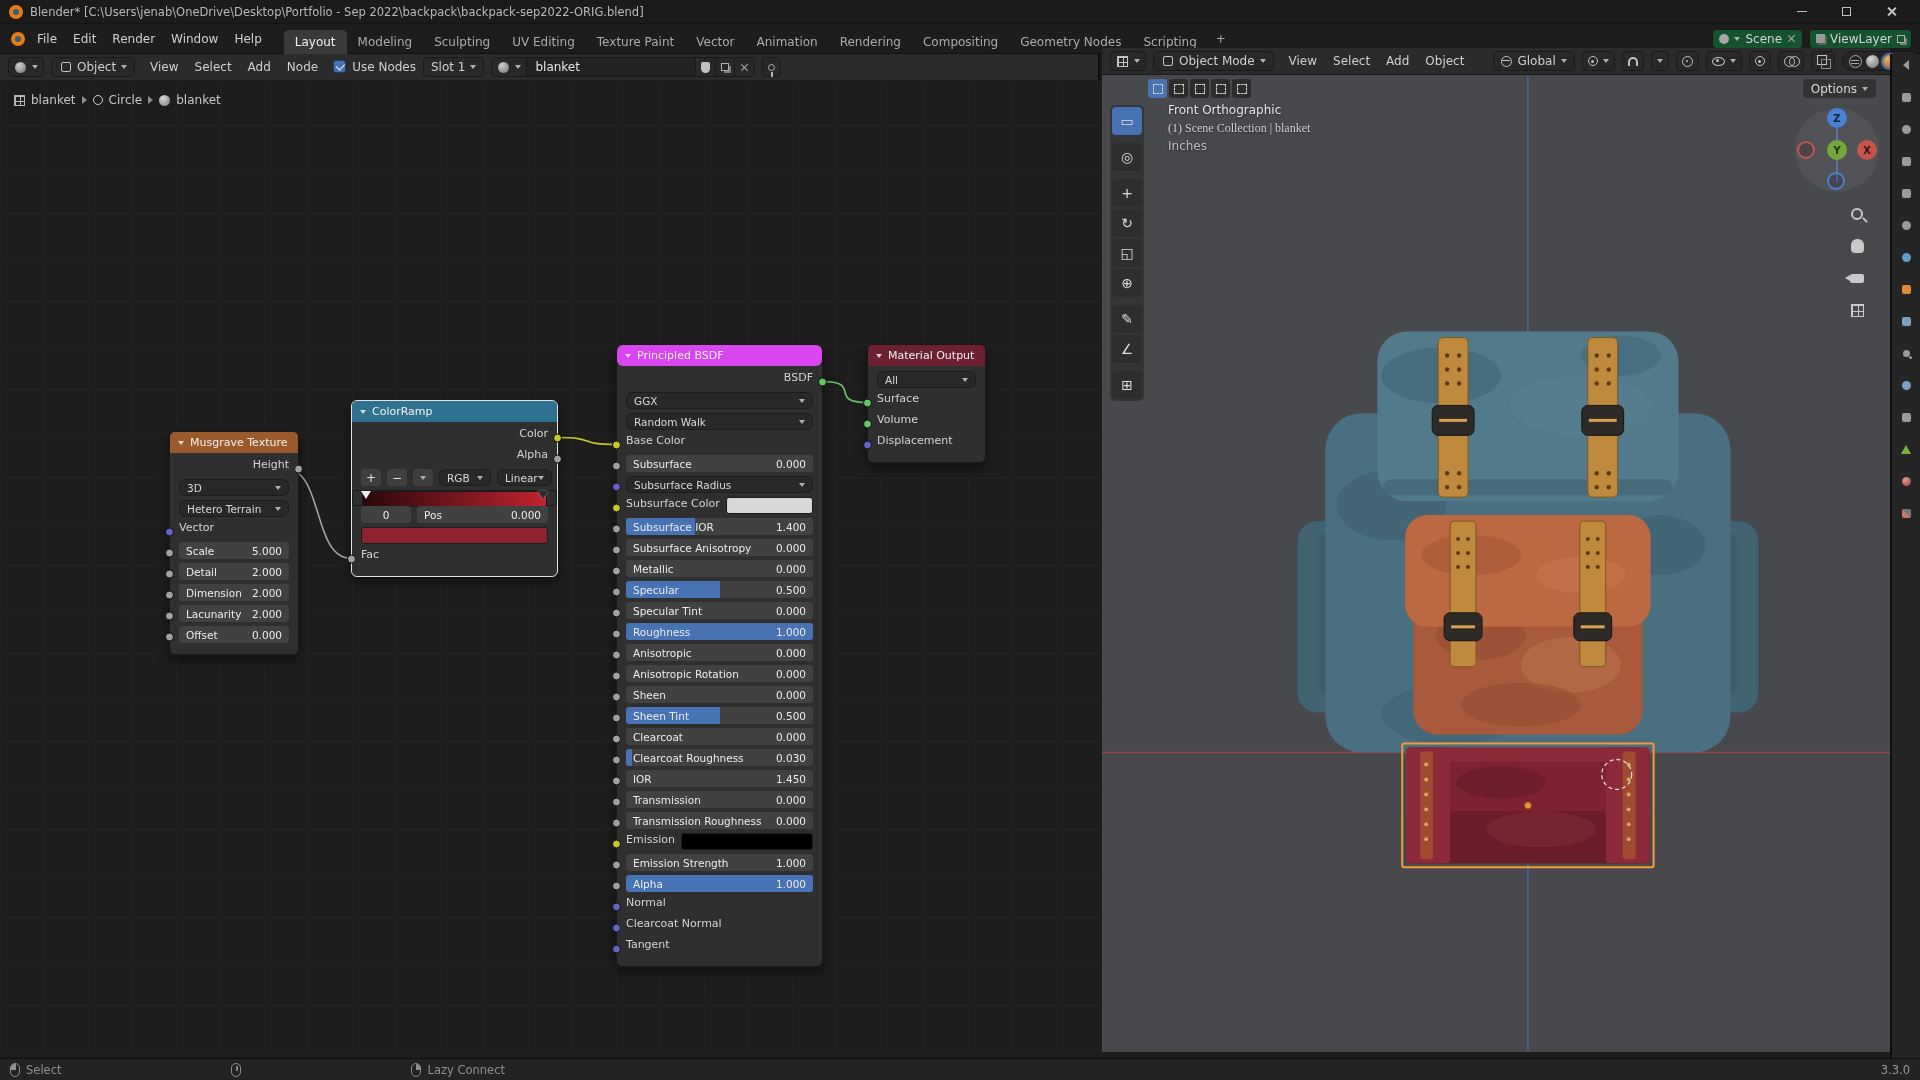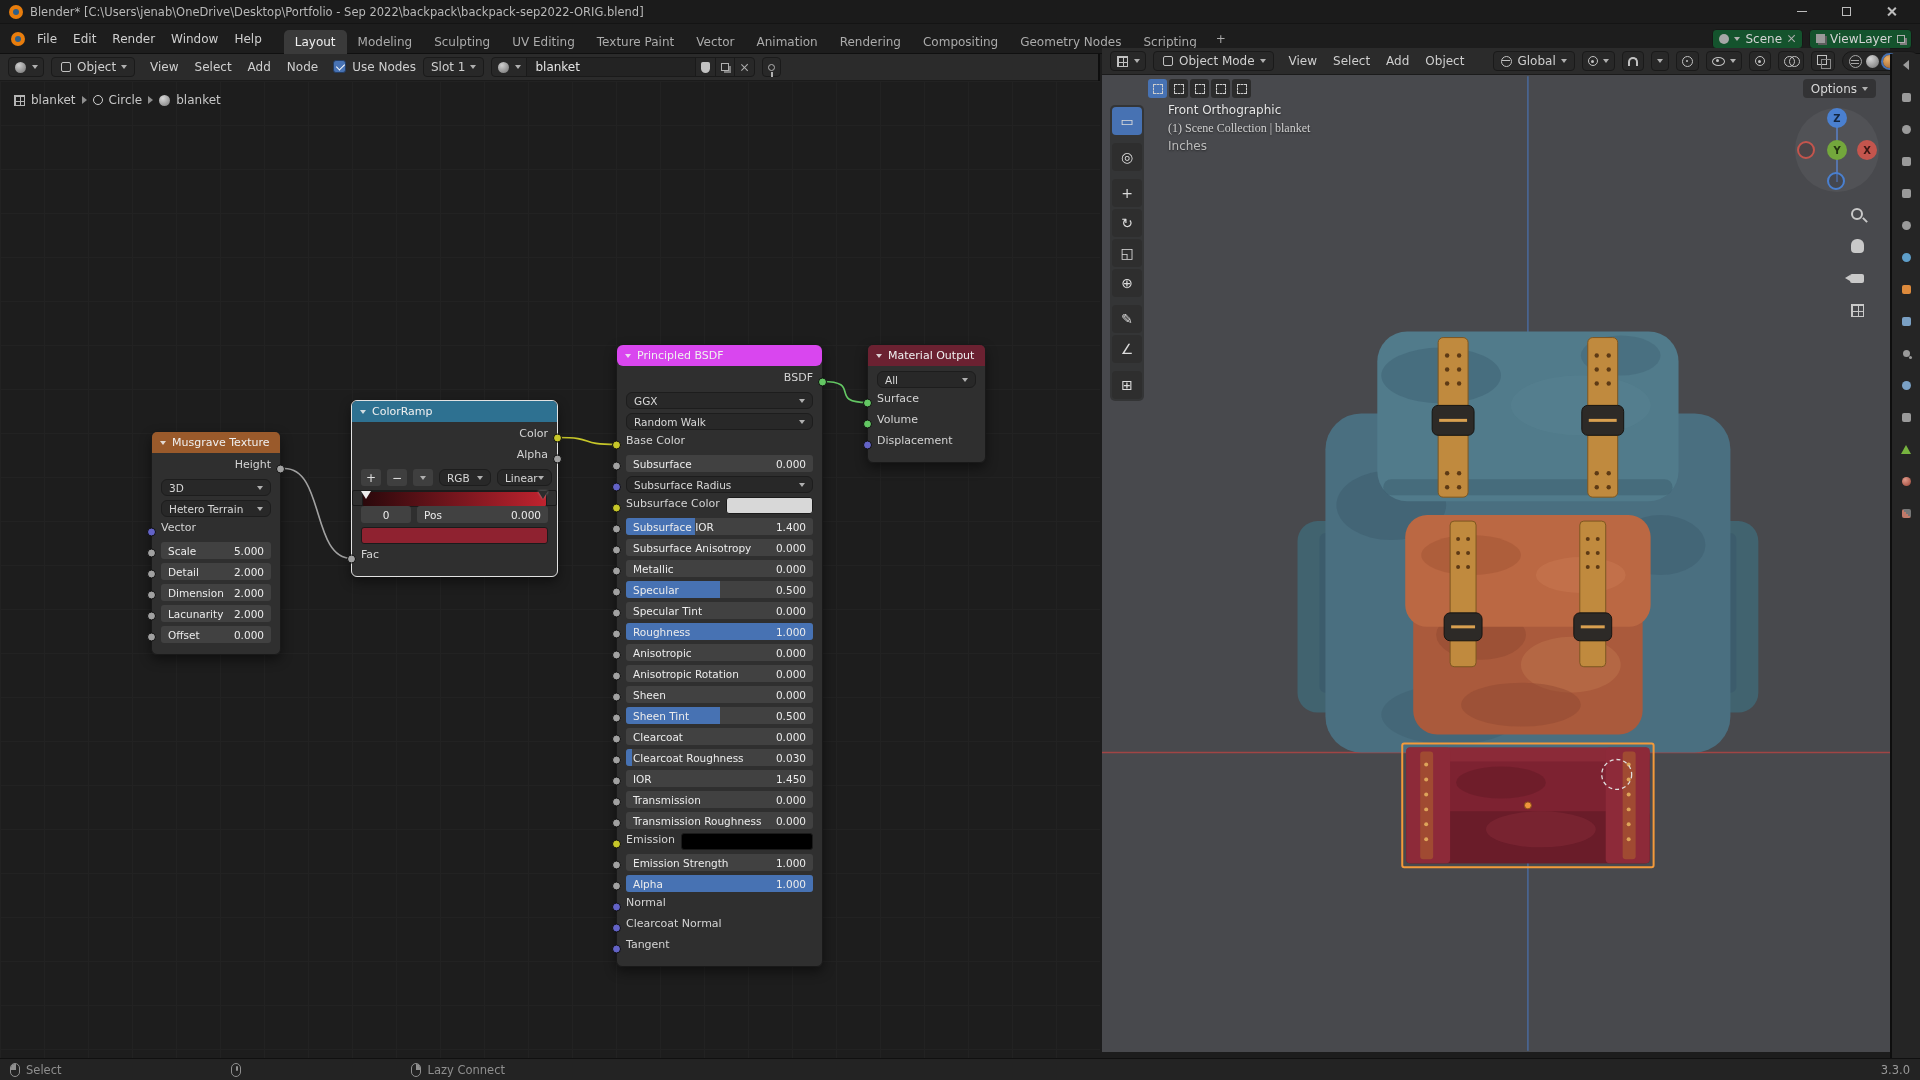--- a/index.html
+++ b/index.html
@@ -95,21 +95,21 @@
 .nslider.grow{flex:1;}
 .ndrop{flex:1;height:17px;background:#282828;border:1px solid #1d1d1d;border-radius:6px;display:flex;align-items:center;justify-content:space-between;padding:0 7px;color:#d8d8d8;font-size:10.5px;white-space:nowrap;}
 .ndrop.small{flex:0 0 52px;}
 .ndrop.grow{flex:1;}
 .nbtn{flex:0 0 20px;height:17px;background:#3f3f3f;border-radius:3px;display:flex;align-items:center;justify-content:center;color:#e0e0e0;font-size:12px;}
 .ncolor{flex:1;height:17px;border-radius:3px;border:1px solid #1b1b1b;}
 .rampbar{position:relative;flex:1;height:16px;border-radius:2px;border:1px solid #1b1b1b;}
 .rmark{position:absolute;top:-1px;width:0;height:0;border-left:5px solid transparent;border-right:5px solid transparent;border-top:8px solid #ececec;}
 .rmark.m-left{left:-2px;}
 .rmark.m-right{right:-2px;border-top-color:#2c2c2c;filter:drop-shadow(0 0 1px #999);}
-#node-musgrave{left:151px;top:350px;width:130px;}
+#node-musgrave{left:169px;top:350px;width:130px;}
 #node-colorramp{left:351px;top:319px;width:207px;}
 #node-principled{left:616px;top:263px;width:207px;}
 #node-output{left:867px;top:263px;width:119px;}
 
 
 #viewport{position:absolute;left:1102px;top:48px;width:788px;height:1004px;background:#48494d;}
 #vp-canvas{position:absolute;left:0;top:27px;width:788px;height:977px;overflow:hidden;background:#48494d;}
 #scene{position:absolute;left:0;top:0;}
 #vp-toolsettings{position:absolute;left:46px;top:4px;display:flex;gap:2px;z-index:5;}
 .smode{width:19px;height:19px;background:#2c2c2c;border-radius:3px;display:flex;align-items:center;justify-content:center;}

